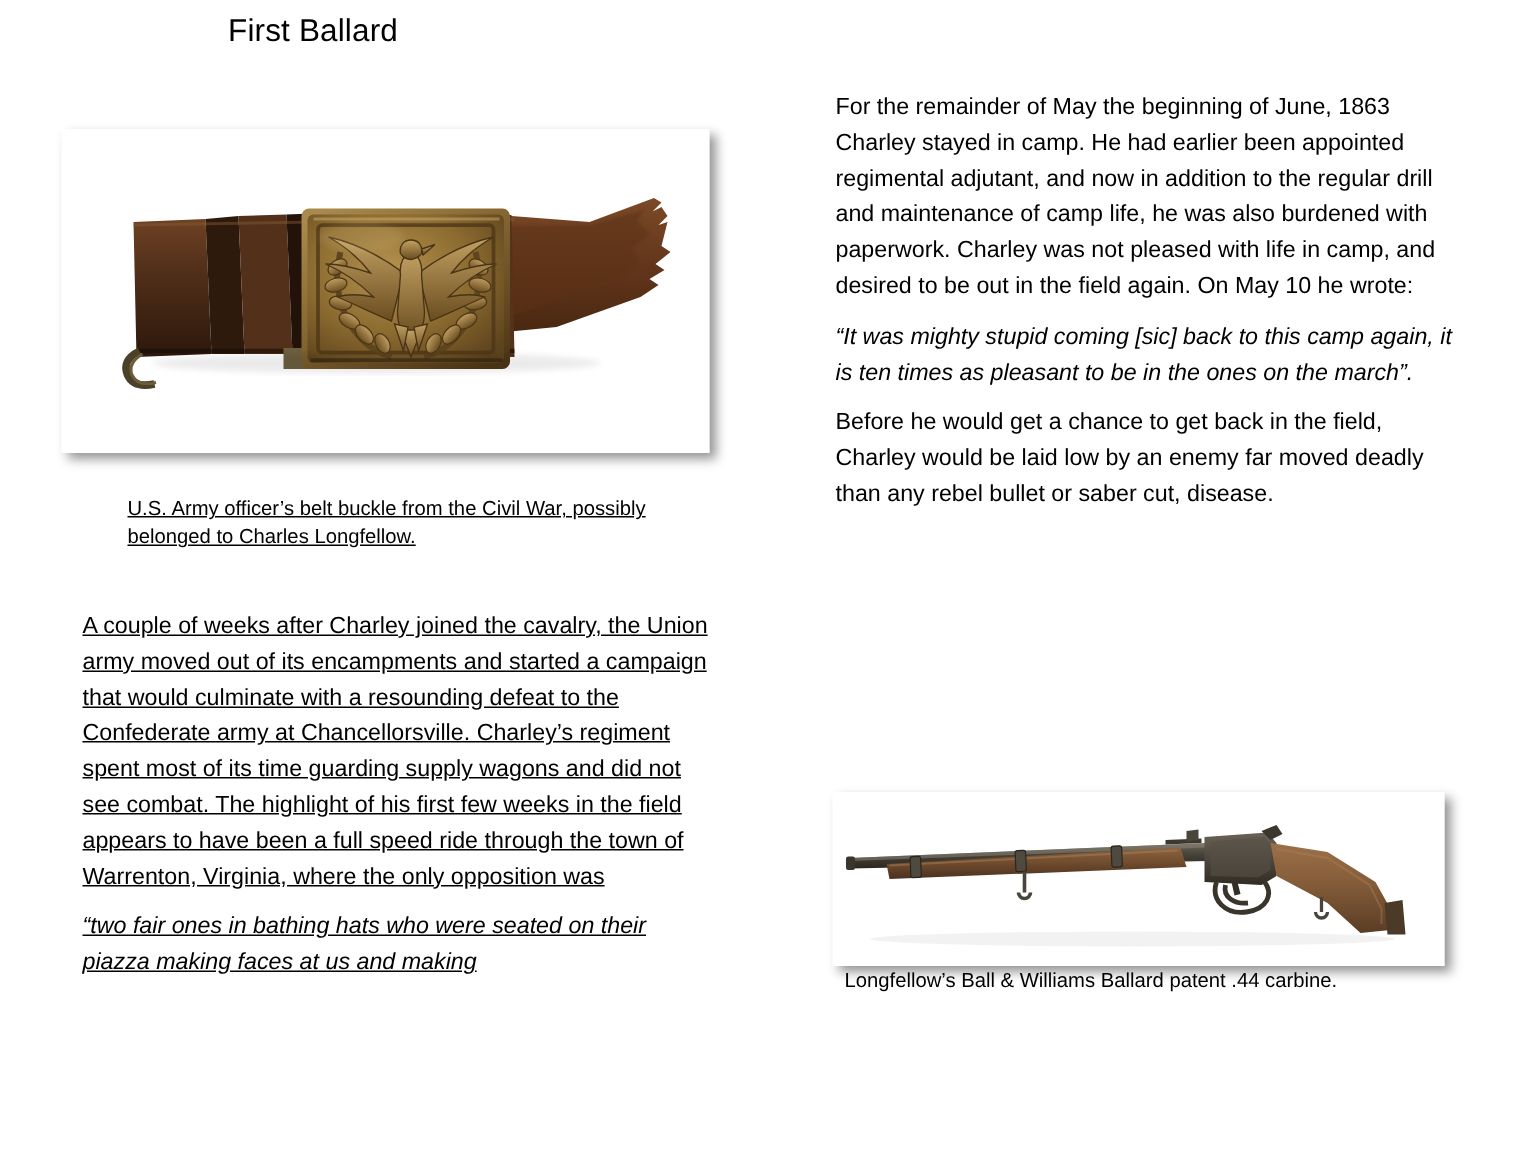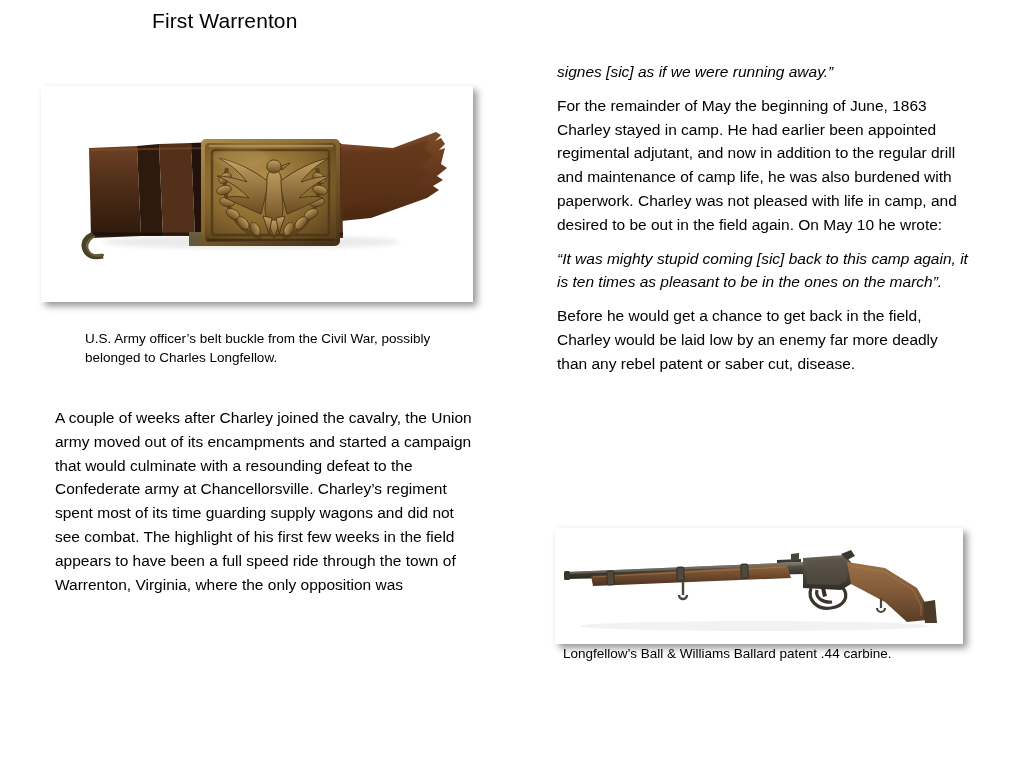--- a/index.html
+++ b/index.html
@@ -29,20 +29,21 @@
     letter-spacing: 0.1px;
     white-space: nowrap;
   }
 
   
   .col-left {
     position: absolute;
     left: 55px;
     top: 86px;
     width: 420px;
+    text-decoration: underline;
   }
   .col-right {
     position: absolute;
     left: 557px;
     top: 60px;
     width: 412px;
   }
 
   
   .para {
@@ -82,20 +83,21 @@
   .caption {
     position: absolute;
     font-size: 13.5px;
     line-height: 19px;
     color: #000000;
   }
   .caption-buckle {
     left: 85px;
     top: 329px;
     width: 400px;
+    text-decoration: underline;
   }
   .caption-carbine {
     left: 563px;
     top: 644px;
     width: 410px;
     white-space: nowrap;
   }
 
   
   .buckle-stage {
@@ -111,21 +113,21 @@
     background: #ffffff;
   }
 
   svg { display: block; }
 </style>
 </head>
 <body>
 
 <div>
 
-  <div class="slide-title">First Warrenton</div>
+  <div class="slide-title">First Ballard</div>
 
   <div class="pic pic-buckle">
     <div class="buckle-stage">
       <svg width="432" height="216" viewBox="0 0 432 216">
         <defs>
           <linearGradient id="leatherL" x1="0" y1="0" x2="0" y2="1">
             <stop offset="0%" stop-color="#6e4224"></stop>
             <stop offset="35%" stop-color="#53301a"></stop>
             <stop offset="70%" stop-color="#3e2312"></stop>
             <stop offset="100%" stop-color="#2c180c"></stop>
@@ -240,27 +242,27 @@
 
         <ellipse cx="210" cy="156" rx="150" ry="7" fill="#000" opacity="0.08" filter="url(#softer)"></ellipse>
       </svg>
     </div>
   </div>
 
   <div class="caption caption-buckle">U.S. Army officer’s belt buckle from the Civil War, possibly belonged to Charles Longfellow.</div>
 
   <div class="col-left" style="top:406px;">
     <p class="para">A couple of weeks after Charley joined the cavalry, the Union army moved out of its encampments and started a campaign that would culminate with a resounding defeat to the Confederate army at Chancellorsville.  Charley’s regiment spent most of its time guarding supply wagons and did not see combat.  The highlight of his first few weeks in the field appears to have been a full speed ride through the town of Warrenton, Virginia, where the only opposition was</p>
+    <p class="para italic">“two fair ones in bathing hats who were seated on their piazza making faces at us and making</p>
   </div>
 
   <div class="col-right">
-    <p class="para italic">signes [sic] as if we were running away.”</p>
     <p class="para">For the remainder of May the beginning of June, 1863 Charley stayed in camp.  He had earlier been appointed regimental adjutant, and now in addition to the regular drill and maintenance of camp life, he was also burdened with paperwork.  Charley was not pleased with life in camp, and desired to be out in the field again.  On May 10 he wrote:</p>
     <p class="para italic">“It was mighty stupid coming [sic] back to this camp again, it is ten times as pleasant to be in the ones on the march”.</p>
-    <p class="para">Before he would get a chance to get back in the field, Charley would be laid low by an enemy far more deadly than any rebel patent or saber cut, disease.</p>
+    <p class="para">Before he would get a chance to get back in the field, Charley would be laid low by an enemy far moved deadly than any rebel bullet or saber cut, disease.</p>
   </div>
 
   <div class="pic pic-carbine">
     <div class="carbine-stage">
       <svg width="408" height="116" viewBox="0 0 408 116">
         <defs>
           <linearGradient id="barrelG" x1="0" y1="0" x2="0" y2="1">
             <stop offset="0%" stop-color="#6d675c"></stop>
             <stop offset="40%" stop-color="#4b463c"></stop>
             <stop offset="100%" stop-color="#2a261f"></stop>

